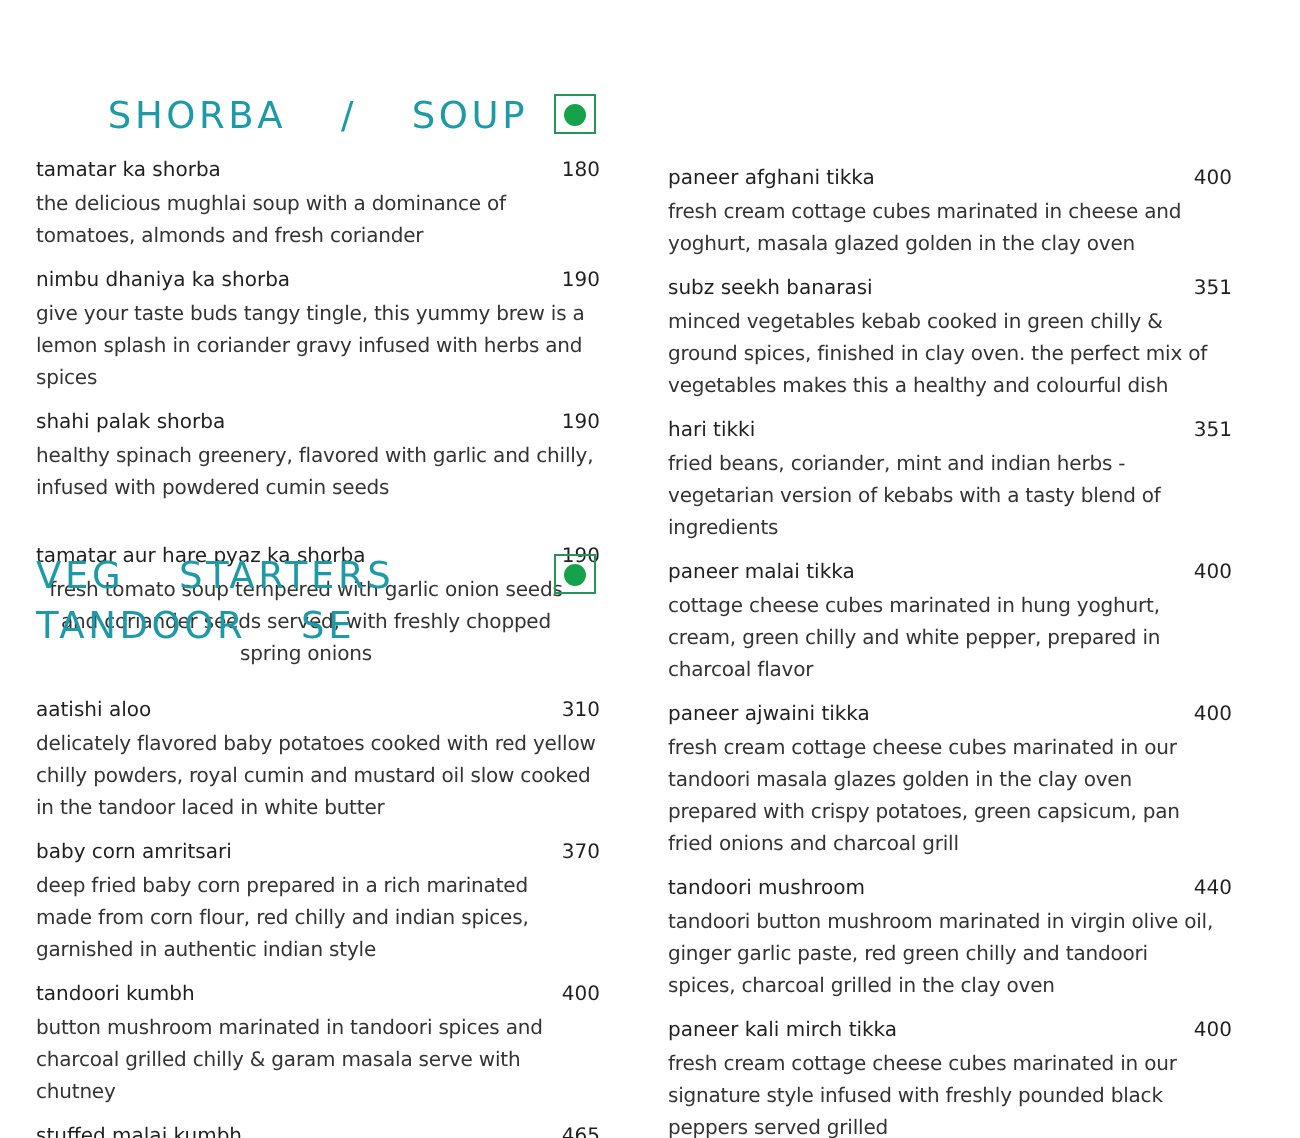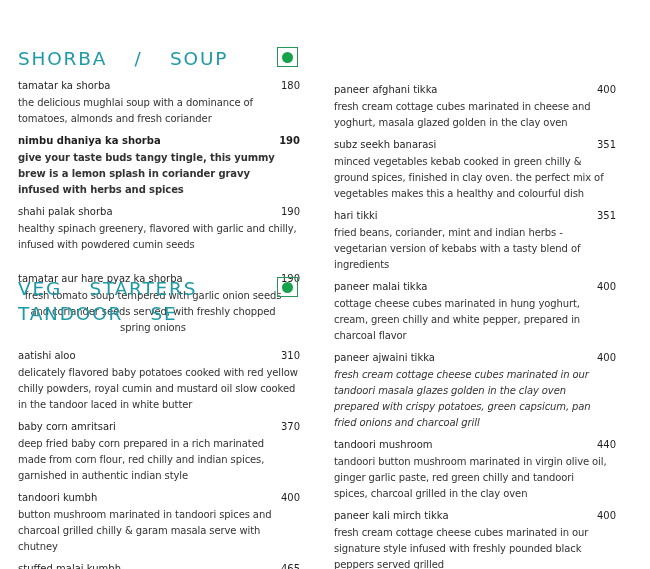--- a/index.html
+++ b/index.html
@@ -16,35 +16,35 @@
     .item-name { }
     .item-price { }
     .item-desc { font-size: 10px; line-height: 16px; color: #333; letter-spacing: -0.1px; }
   </style>
 </head>
 <body>
 
 <div class="col col-left">
 
   <div class="section-head" style="top:47px; position:absolute; width:282px;">
-    <div style="white-space:pre;">SHORBA  /  SOUP</div>
+    <div style="white-space:pre;text-align:center;">SHORBA  /  SOUP</div>
     <div class="veg-icon">
         <div class="veg-dot"></div>
       </div>
   </div>
 
   <div style="position:absolute; top:76px; width:282px;">
     <div class="item">
       <div class="item-row">
           <span class="item-name">tamatar ka shorba</span>
           <span class="item-price">180</span>
         </div>
       <div class="item-desc" style="width:270px;">the delicious mughlai soup with a dominance of tomatoes, almonds and fresh coriander</div>
     </div>
-    <div class="item" style="margin-top:4px;font-weight:bold;">
+    <div class="item" style="margin-top:4px;">
       <div class="item-row">
           <span class="item-name">nimbu dhaniya ka shorba</span>
           <span class="item-price">190</span>
         </div>
       <div class="item-desc" style="width:275px;">give your taste buds tangy tingle, this yummy brew is a lemon splash in coriander gravy infused with herbs and spices</div>
     </div>
     <div class="item" style="margin-top:4px;">
       <div class="item-row">
           <span class="item-name">shahi palak shorba</span>
           <span class="item-price">190</span>
@@ -127,21 +127,21 @@
         <span class="item-name">paneer malai tikka</span>
         <span class="item-price">400</span>
       </div>
     <div class="item-desc" style="width:275px;">cottage cheese cubes marinated in hung yoghurt, cream, green chilly and white pepper, prepared in charcoal flavor</div>
   </div>
   <div class="item" style="margin-top:4px;">
     <div class="item-row">
         <span class="item-name">paneer ajwaini tikka</span>
         <span class="item-price">400</span>
       </div>
-    <div class="item-desc" style="width:270px;font-style:italic;">fresh cream cottage cheese cubes marinated in our tandoori masala glazes golden in the clay oven prepared with crispy potatoes, green capsicum, pan fried onions and charcoal grill</div>
+    <div class="item-desc" style="width:270px;">fresh cream cottage cheese cubes marinated in our tandoori masala glazes golden in the clay oven prepared with crispy potatoes, green capsicum, pan fried onions and charcoal grill</div>
   </div>
   <div class="item" style="margin-top:4px;">
     <div class="item-row">
         <span class="item-name">tandoori mushroom</span>
         <span class="item-price">440</span>
       </div>
     <div class="item-desc" style="width:275px;">tandoori button mushroom marinated in virgin olive oil, ginger garlic paste, red green chilly and tandoori spices, charcoal grilled in the clay oven</div>
   </div>
   <div class="item" style="margin-top:4px;">
     <div class="item-row">

